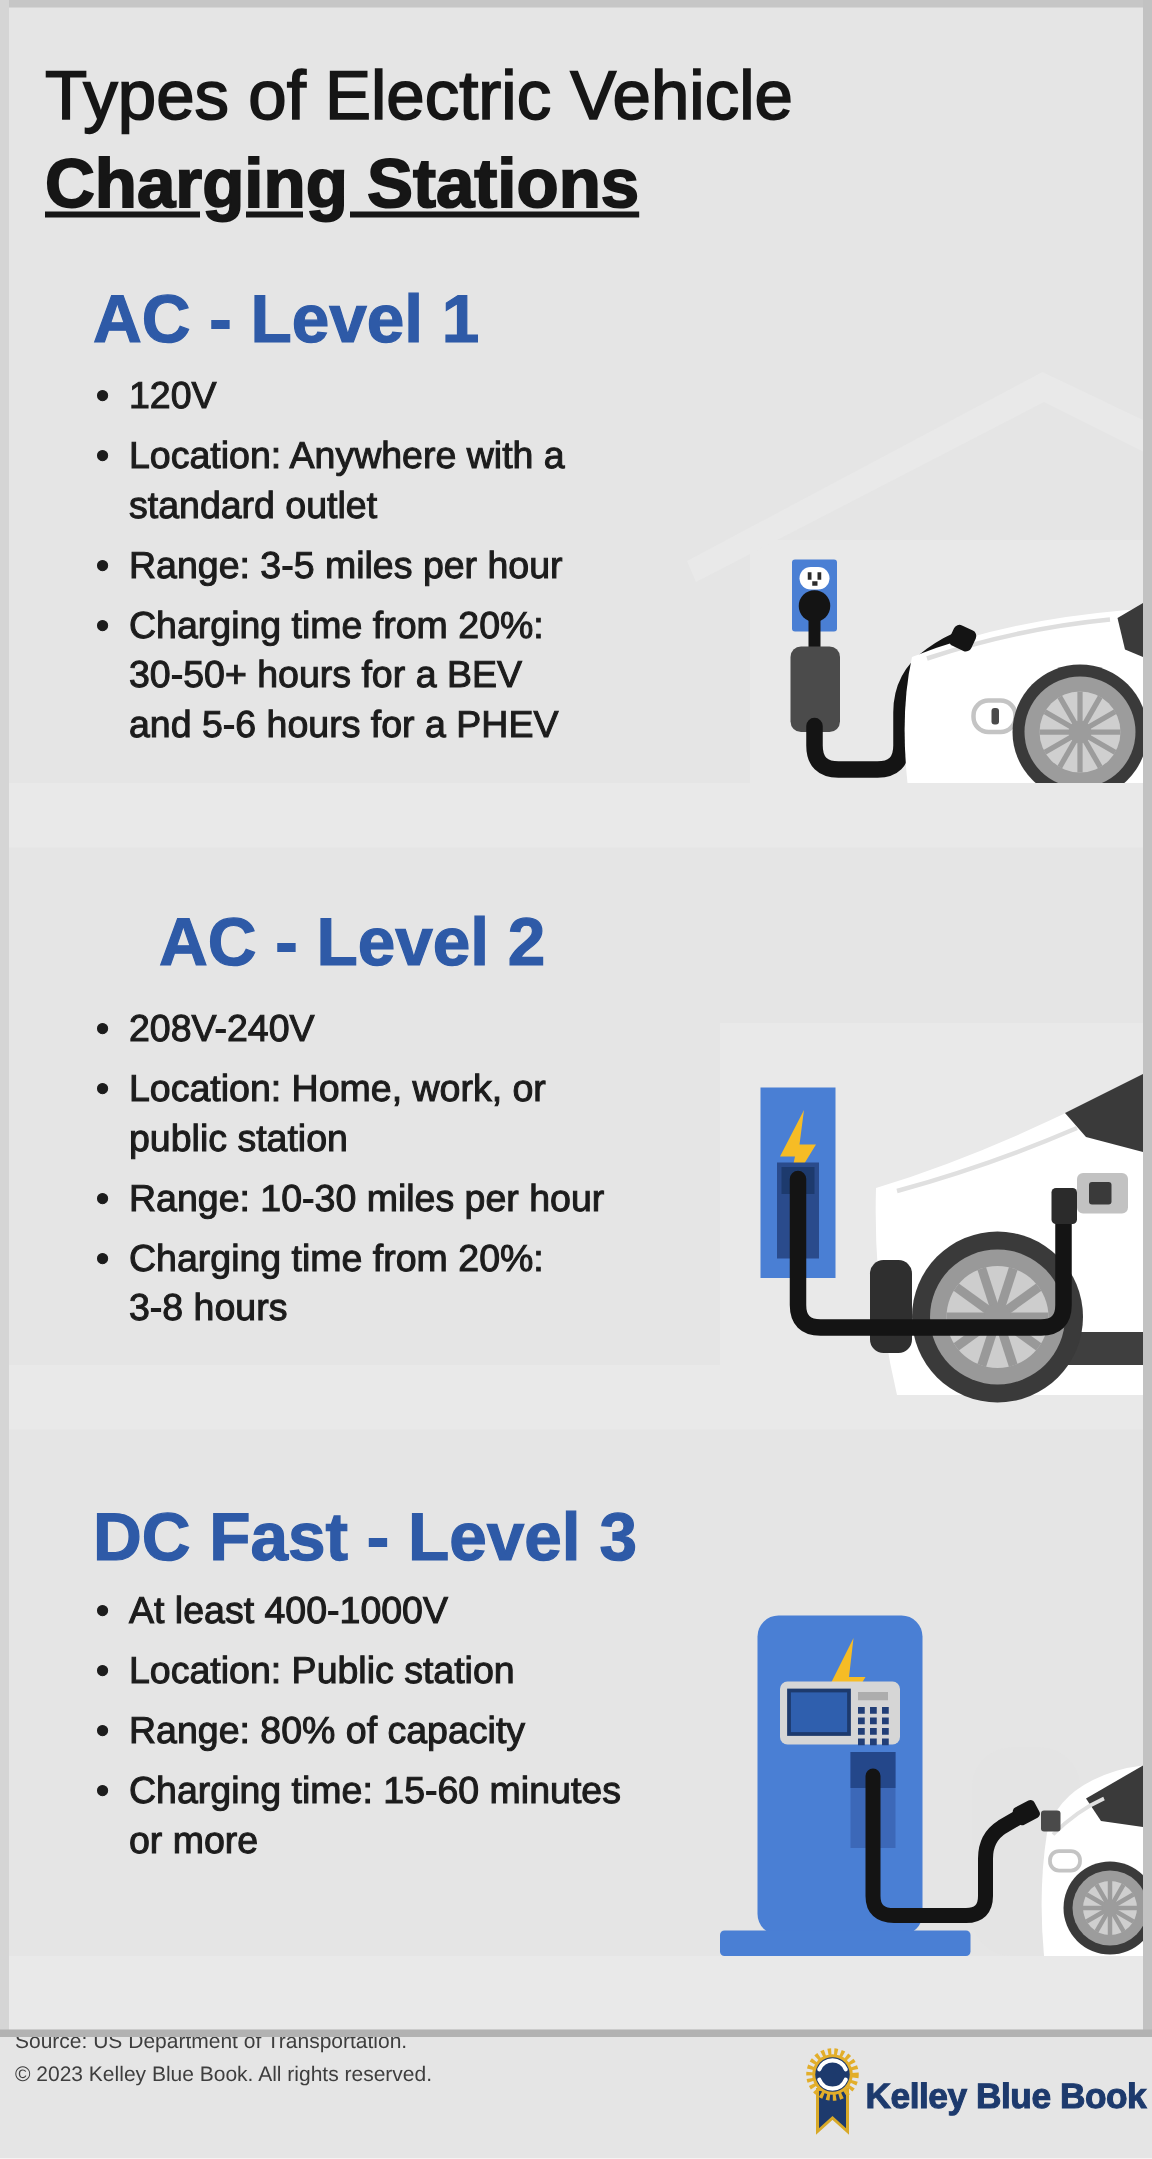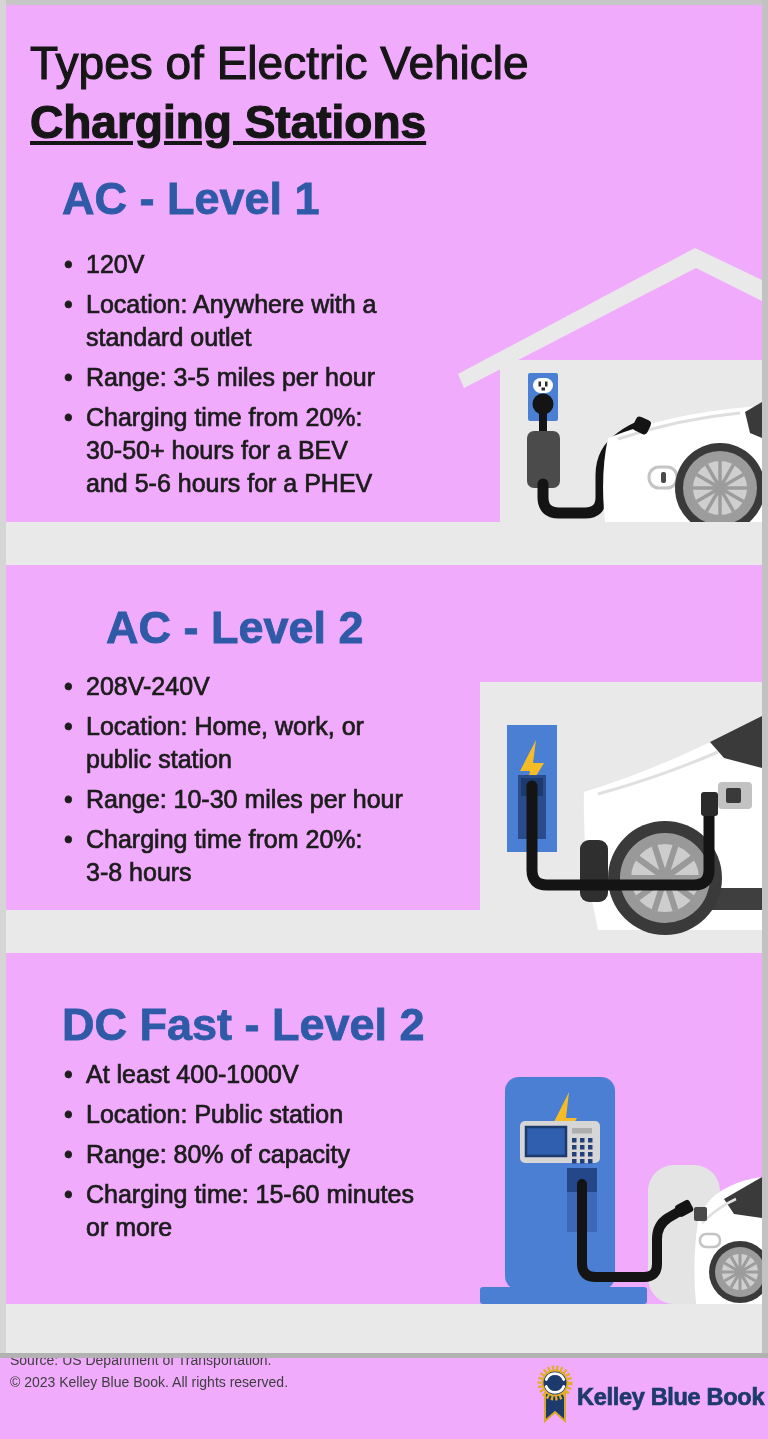--- a/index.html
+++ b/index.html
@@ -1,20 +1,20 @@
 <!DOCTYPE html>
 <html><head>
 <meta charset="utf-8">
 <style>
   * { box-sizing: border-box; margin: 0; padding: 0; }
   html,body { background:#fff; }
   .page {
     position: relative;
     width: 768px; height: 1439px;
-    background: #f0abfc;
+    background: #e5e5e5;
     font-family: "Liberation Sans", sans-serif;
     overflow: hidden;
   }
   .strip { position: absolute; z-index: 6; }
   .strip.top    { left:0; top:0; width:768px; height:5px;  background:#c6c6c6; }
   .strip.left   { left:0; top:0; width:6px;  height:1358px; background:#d5d5d5; }
   .strip.right  { left:762px; top:0; width:6px; height:1358px; background:#c2c2c2; }
   .strip.bottom { left:0; top:1353px; width:768px; height:5px; background:#b2b2b2; }
 
   .band { position:absolute; left:6px; width:756px; background:#e9e9e9; z-index:1; }
@@ -23,21 +23,21 @@
   .band.b3 { top:1304px; height:49px; }
 
   .title { position:absolute; left:30px; top:34px; z-index:3;
            font-size:46px; line-height:59px; color:#161616; }
   .title .l1 { display:block; font-weight:400; -webkit-text-stroke:1.1px #161616; }
   .title .l2 { display:block; font-weight:700;text-decoration:underline; -webkit-text-stroke:1.2px #161616; }
 
   .sec-heading { position:absolute; left:62px; z-index:3;
                  font-size:45px; line-height:54px; font-weight:700;
                  color:#2e5aa7; -webkit-text-stroke:0.8px #2e5aa7; }
-  .sec-heading.h1 { top:172px; }
+  .sec-heading.h1 { top:186px; }
   .sec-heading.h2 { top:601px;margin-left:44px; }
   .sec-heading.h3 { top:998px; }
 
   .bullets { position:absolute; left:62px; z-index:3; width:462px;
              list-style:none; font-size:25px; line-height:33px;
              color:#1c1c1c; font-weight:400; -webkit-text-stroke:0.7px #1c1c1c; }
   .bullets.s1 { top:248px; }
   .bullets.s2 { top:670px; }
   .bullets.s3 { top:1058px; }
   .bullets li { position:relative; padding-left:24px; margin-bottom:7px; white-space:pre-line; }
@@ -157,21 +157,21 @@
         <line x1="151" y1="196" x2="219" y2="196" transform="rotate(72 185 196)"></line>
         <line x1="151" y1="196" x2="219" y2="196" transform="rotate(108 185 196)"></line>
         <line x1="151" y1="196" x2="219" y2="196" transform="rotate(144 185 196)"></line>
       </g>
       <circle cx="185" cy="196" r="9" fill="#999999"></circle>
     </g>
     <path d="M52,104 L52,188 Q52,203 67,203 L214,203 Q229,203 229,188 L229,130" fill="none" stroke="#141414" stroke-width="11" stroke-linecap="round"></path>
     <rect x="221" y="110" width="17" height="24" rx="3" fill="#2b2b2b"></rect>
   </svg>
 
-  <h2 class="sec-heading h3">DC Fast - Level 2</h2>
+  <h2 class="sec-heading h3">DC Fast - Level 3</h2>
   <ul class="bullets s3">
       <li>At least 400-1000V</li>
       <li>Location: Public station</li>
       <li>Range: 80% of capacity</li>
       <li>Charging time: 15-60 minutes
 or more</li>
     </ul>
 
   <svg class="illus i3" width="302" height="236" viewBox="0 0 302 236">
     <rect x="188" y="97" width="72" height="139" rx="26" fill="#e4e4e4"></rect>

